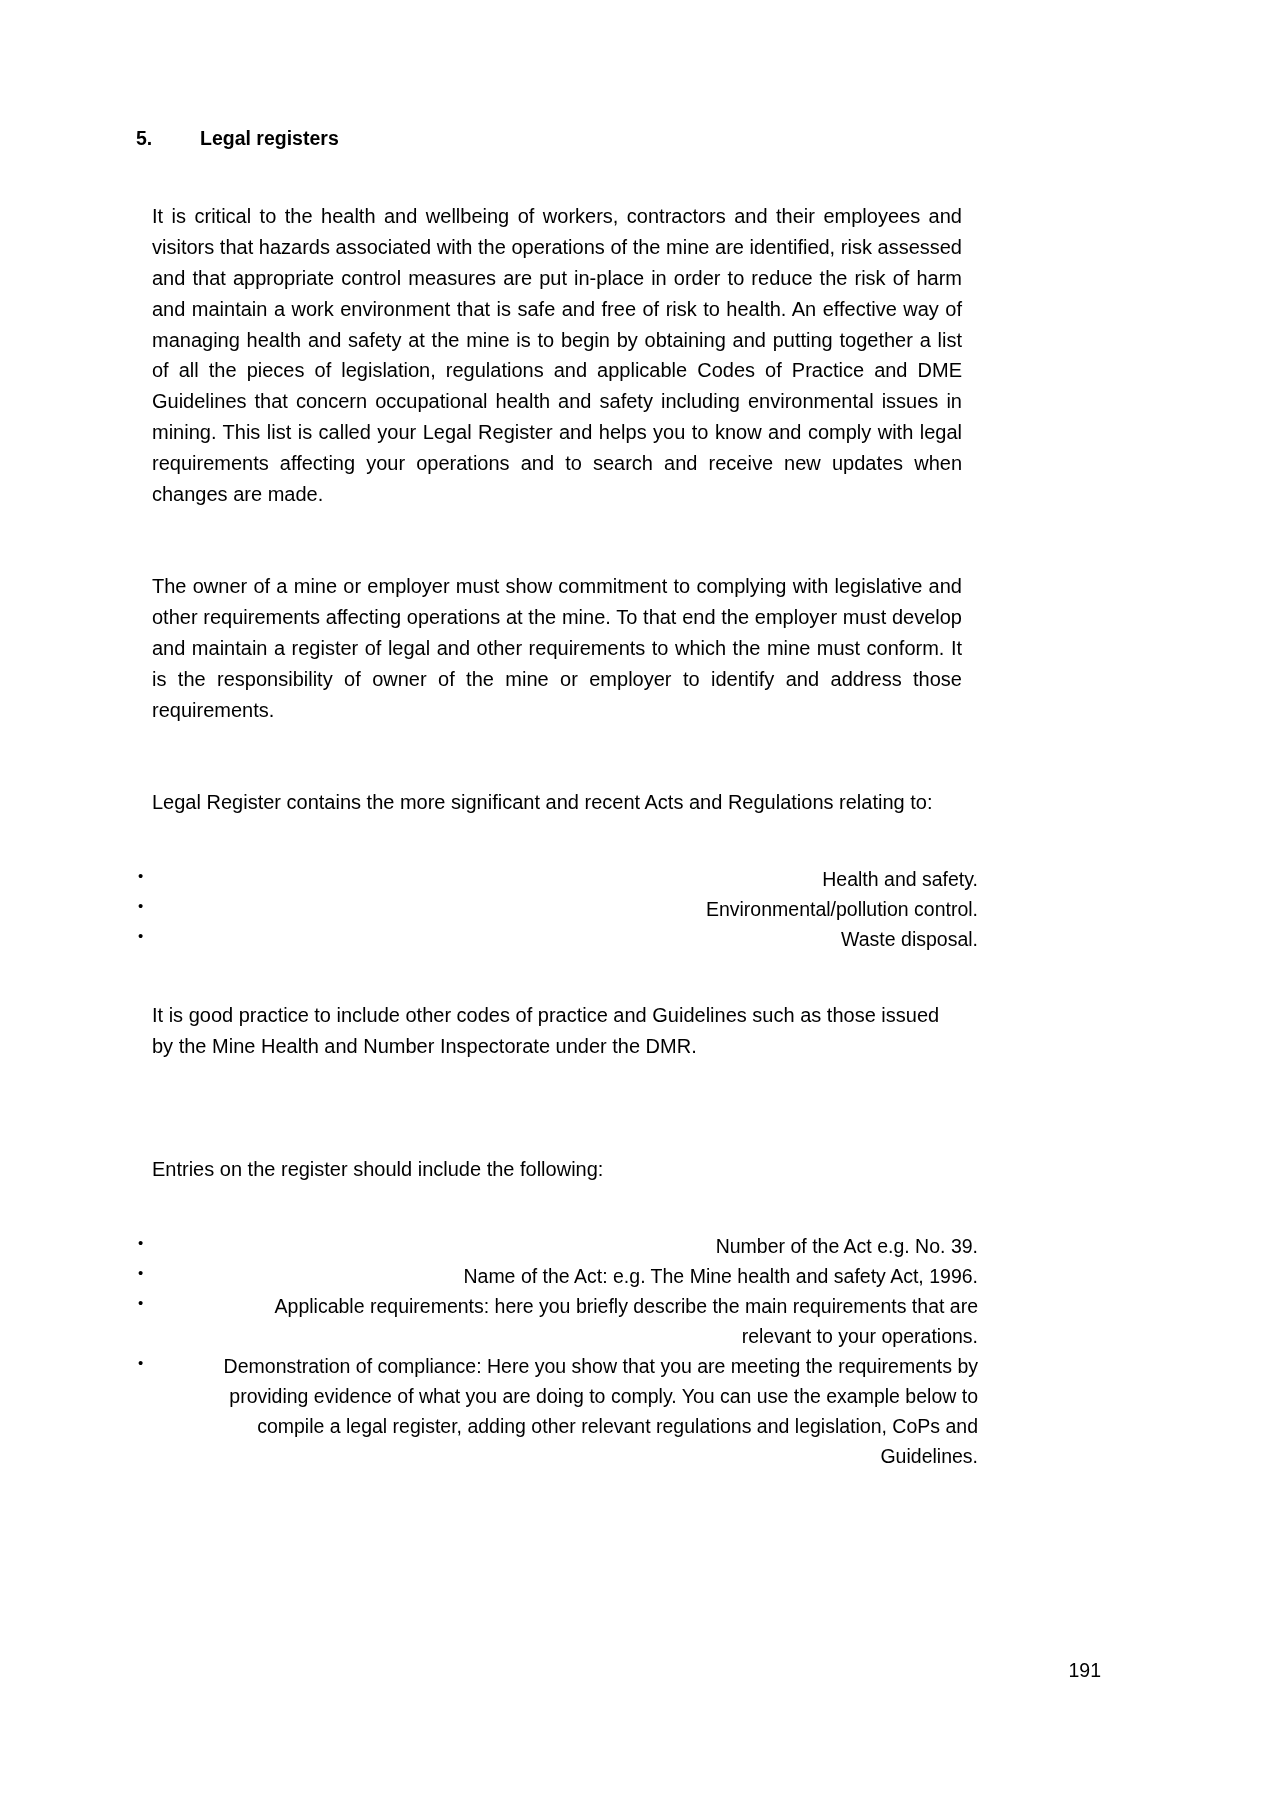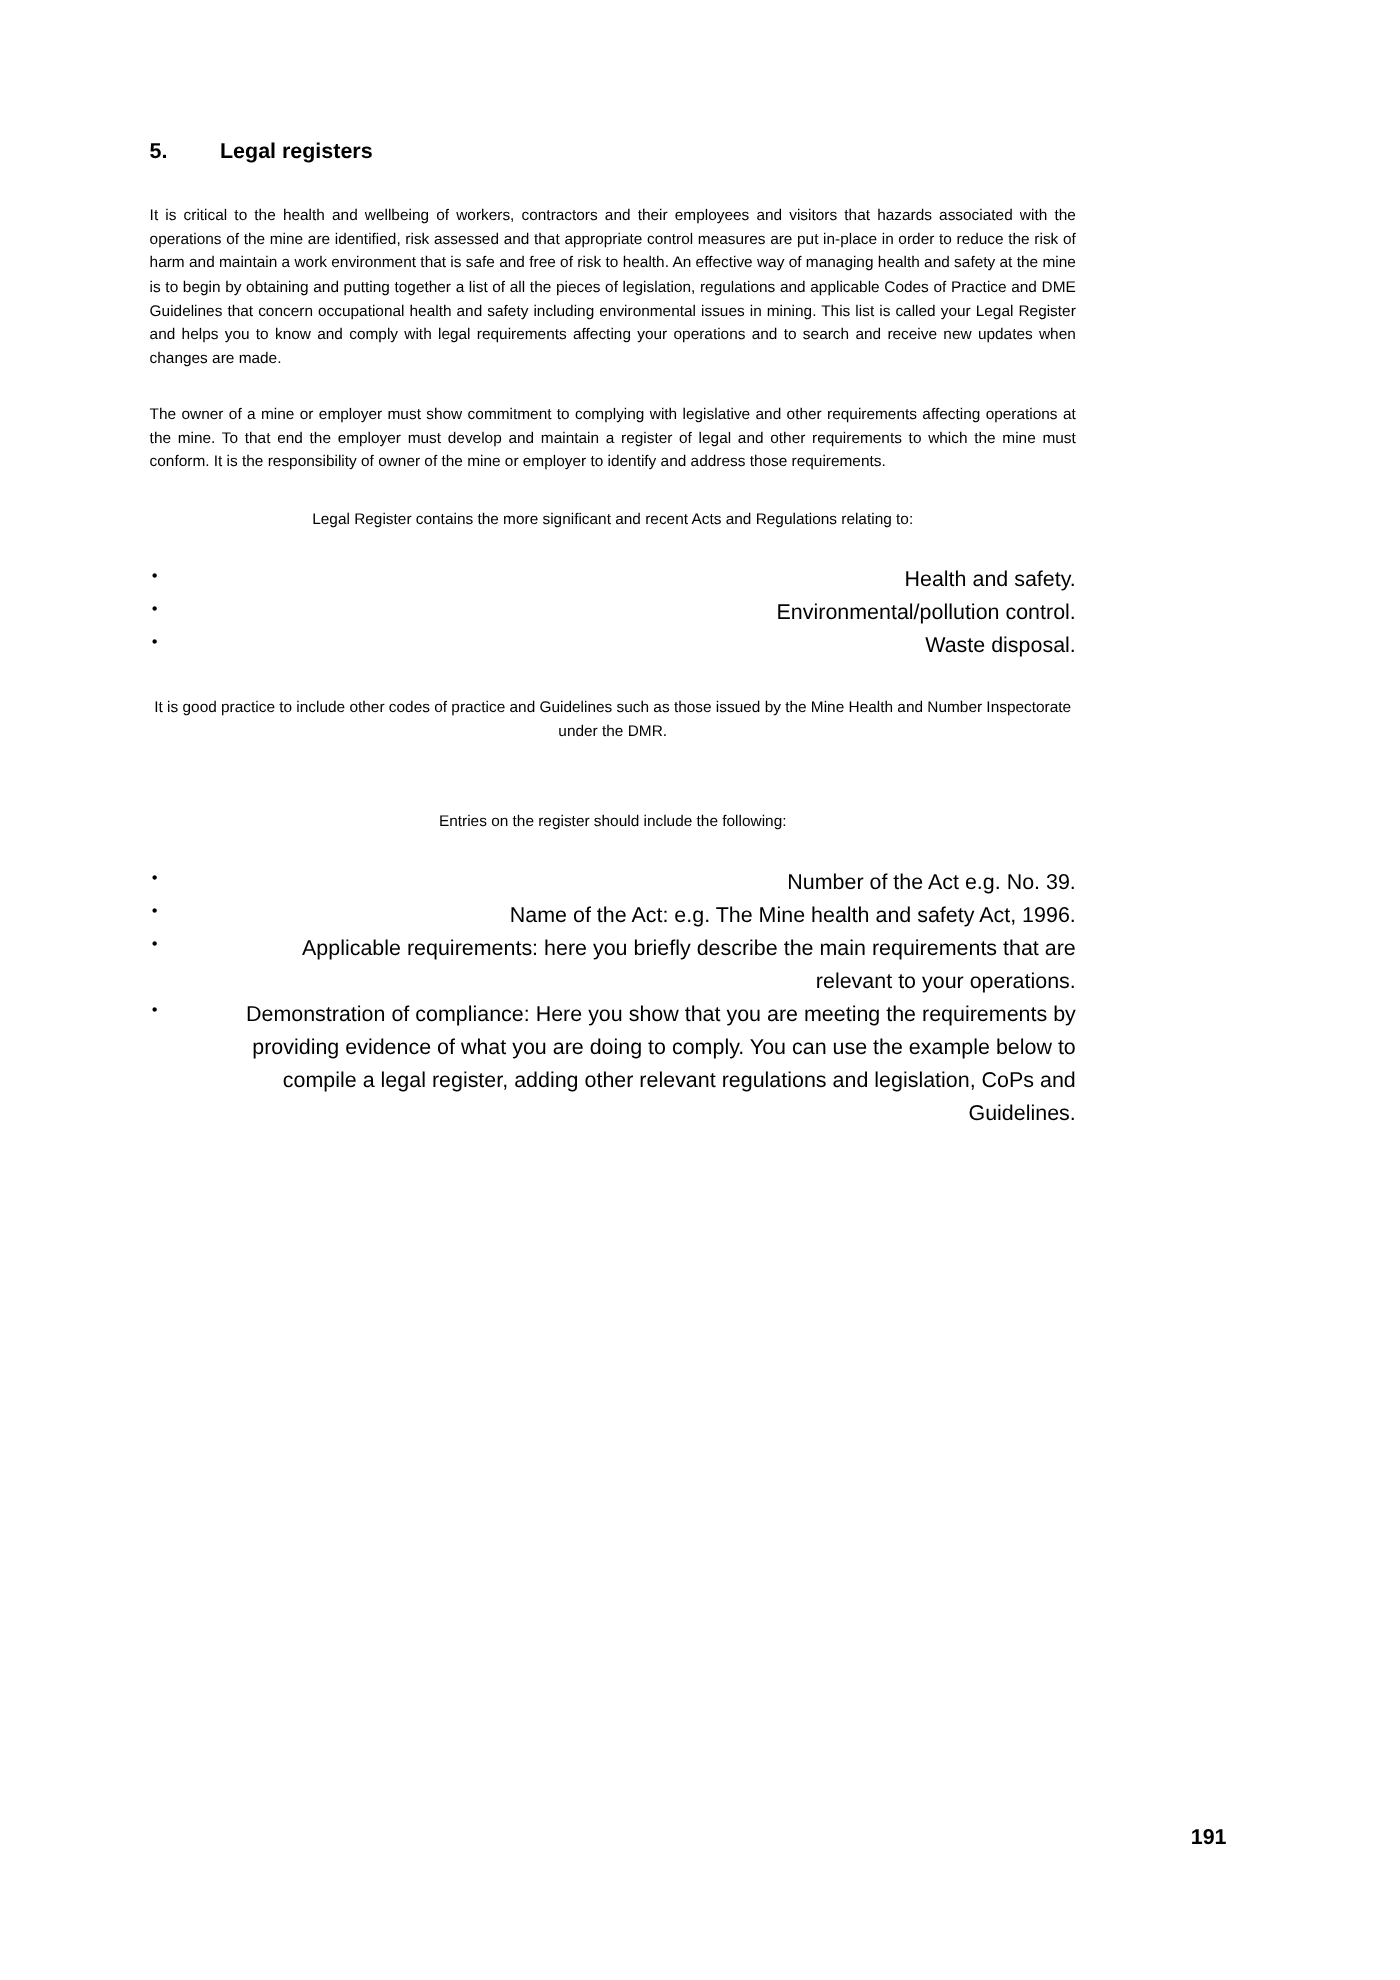--- a/index.html
+++ b/index.html
@@ -46,29 +46,29 @@
     display: inline-block;
     width: 64px;
     flex: 0 0 64px;
   }
   .heading-text {
     display: inline-block;
     text-align: right;
   }
 
   p.body-text {
-    font-size: 14px;
+    font-size: 20px;
     line-height: 1.54;
-    margin: 0;
+    margin: 16px;
     text-align: justify;
     text-justify: inter-word;
     hyphens: none;
   }
   p.body-text.ragged {
-    text-align: center;
+    text-align: left;
   }
   .gap-md { height: 30px; }
   .gap-lg { height: 34px; }
 
   ul.bullets {
     list-style: none;
     margin: 0;
     padding: 0;
     font-size: 19.5px;
     line-height: 1.54;
@@ -90,25 +90,24 @@
     font-size: 15px;
     line-height: 1.54;
   }
   ul.bullets li .bullet-label {
     display: block;
     text-align: right;
   }
 
   .page-number {
     position: absolute;
-    right: 158px;
+    right: 172px;
     bottom: 120px;
     font-size: 19.5px;
     line-height: 1;
-    font-weight: bold;
   }
 </style>
 </head>
 <body>
 
 <div class="page">
 
   <div class="content">
 
     <h1 class="section-heading">

